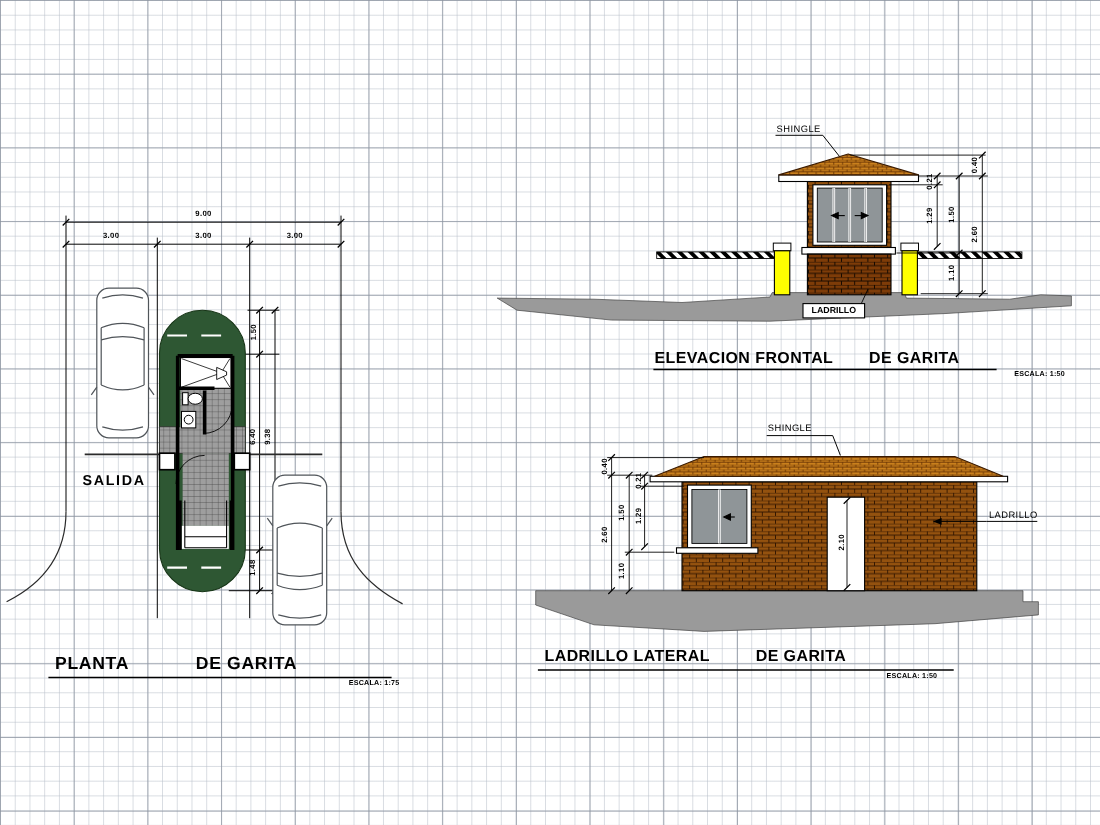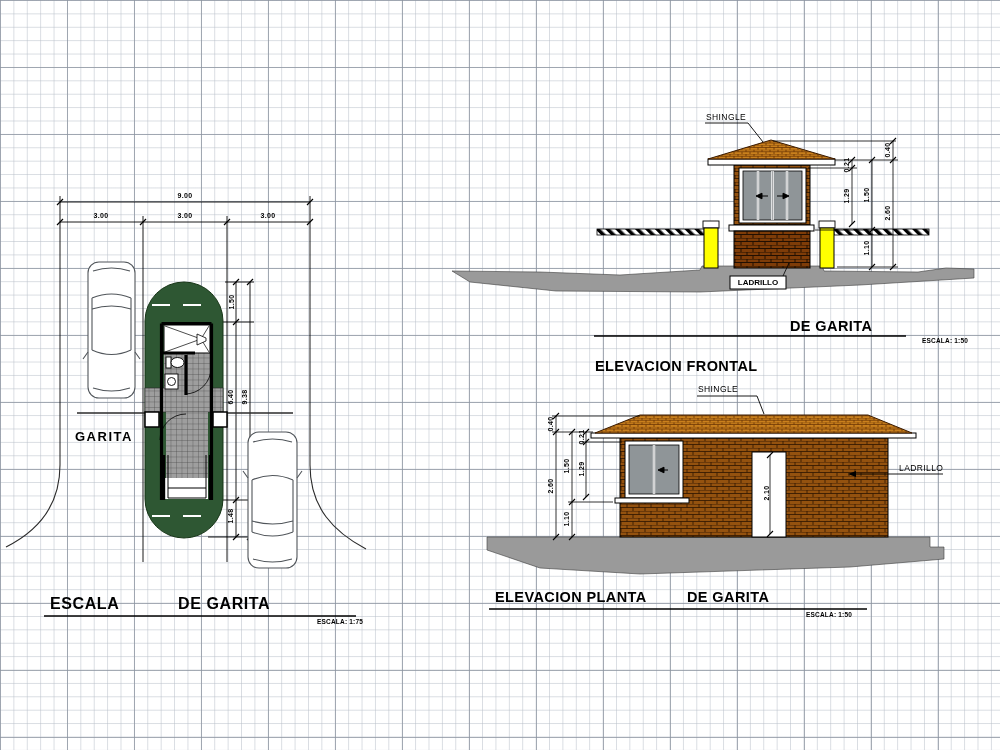--- a/index.html
+++ b/index.html
@@ -203,43 +203,43 @@
 </svg>
 
 <div class="lbl hdim" style="left:185px;top:195px;">9.00</div>
 <div class="lbl hdim" style="left:101px;top:215px;">3.00</div>
 <div class="lbl hdim" style="left:185px;top:215px;">3.00</div>
 <div class="lbl hdim" style="left:268px;top:215px;">3.00</div>
 <div class="lbl vdim" style="left:231px;top:302px;">1.50</div>
 <div class="lbl vdim" style="left:230px;top:397px;">6.40</div>
 <div class="lbl vdim" style="left:244px;top:397px;">9.38</div>
 <div class="lbl vdim" style="left:230px;top:516px;">1.48</div>
-<div class="lbl salida" style="left:75px;top:429px;">GARITA</div>
-<div class="lbl title-plan" style="left:50px;top:595px;">ESCALA</div>
+<div class="lbl salida" style="left:75px;top:429px;">SALIDA</div>
+<div class="lbl title-plan" style="left:50px;top:595px;">PLANTA</div>
 <div class="lbl title-plan" style="left:178px;top:595px;">DE GARITA</div>
 <div class="lbl scale" style="left:317px;top:618px;">ESCALA: 1:75</div>
 
 <div class="lbl callout" style="left:706px;top:112px;">SHINGLE</div>
 <div class="lbl boxed" style="left:758px;top:282px;">LADRILLO</div>
 <div class="lbl vdim" style="left:846px;top:165px;">0.21</div>
 <div class="lbl vdim" style="left:846px;top:196px;">1.29</div>
 <div class="lbl vdim" style="left:866px;top:195px;">1.50</div>
 <div class="lbl vdim" style="left:866px;top:248px;">1.10</div>
 <div class="lbl vdim" style="left:887px;top:150px;">0.40</div>
 <div class="lbl vdim" style="left:887px;top:213px;">2.60</div>
-<div class="lbl title" style="left:595px;top:318px;margin-top:40px;">ELEVACION FRONTAL</div>
+<div class="lbl title" style="left:595px;top:318px;">ELEVACION FRONTAL</div>
 <div class="lbl title" style="left:790px;top:318px;">DE GARITA</div>
 <div class="lbl scale" style="left:922px;top:337px;">ESCALA: 1:50</div>
 
 <div class="lbl callout" style="left:698px;top:384px;">SHINGLE</div>
 <div class="lbl callout" style="left:899px;top:463px;">LADRILLO</div>
 <div class="lbl vdim" style="left:550px;top:424px;">0.40</div>
 <div class="lbl vdim" style="left:550px;top:486px;">2.60</div>
 <div class="lbl vdim" style="left:566px;top:466px;">1.50</div>
 <div class="lbl vdim" style="left:566px;top:519px;">1.10</div>
 <div class="lbl vdim" style="left:581px;top:437px;">0.21</div>
 <div class="lbl vdim" style="left:581px;top:469px;">1.29</div>
 <div class="lbl vdim" style="left:766px;top:493px;">2.10</div>
-<div class="lbl title" style="left:495px;top:589px;">ELEVACION PLANTA</div>
+<div class="lbl title" style="left:495px;top:589px;">LADRILLO LATERAL</div>
 <div class="lbl title" style="left:687px;top:589px;">DE GARITA</div>
 <div class="lbl scale" style="left:806px;top:611px;">ESCALA: 1:50</div>
 
 </div>
 
 </body></html>

